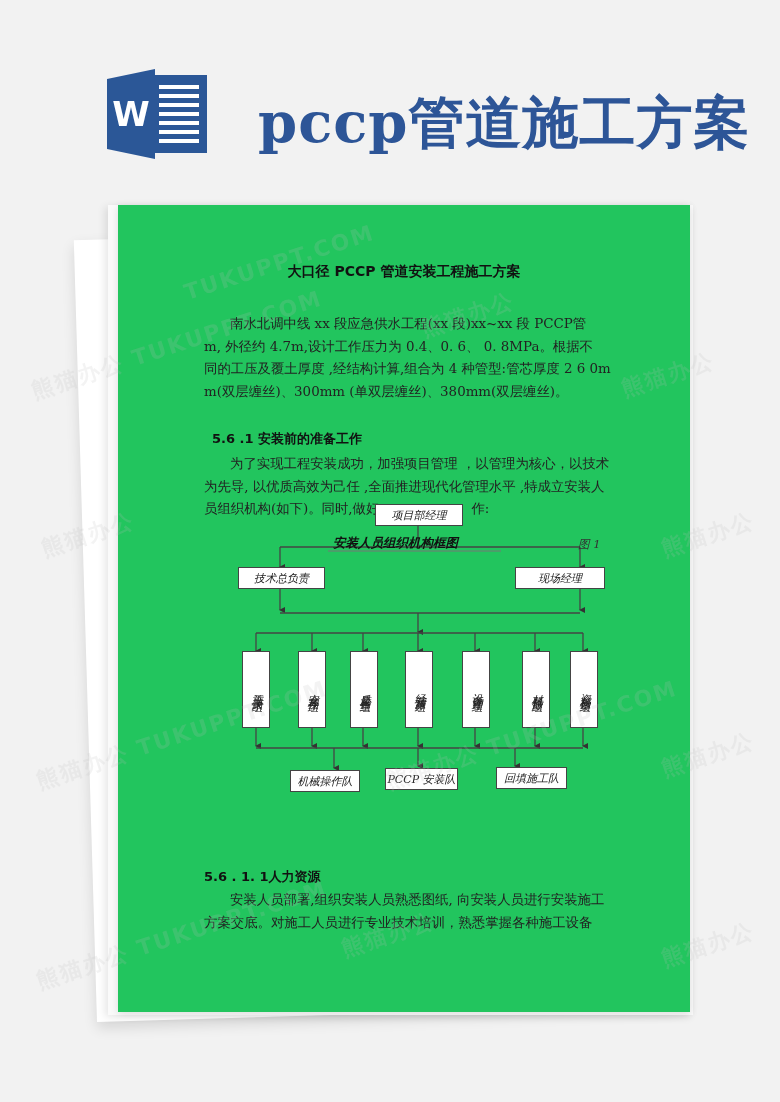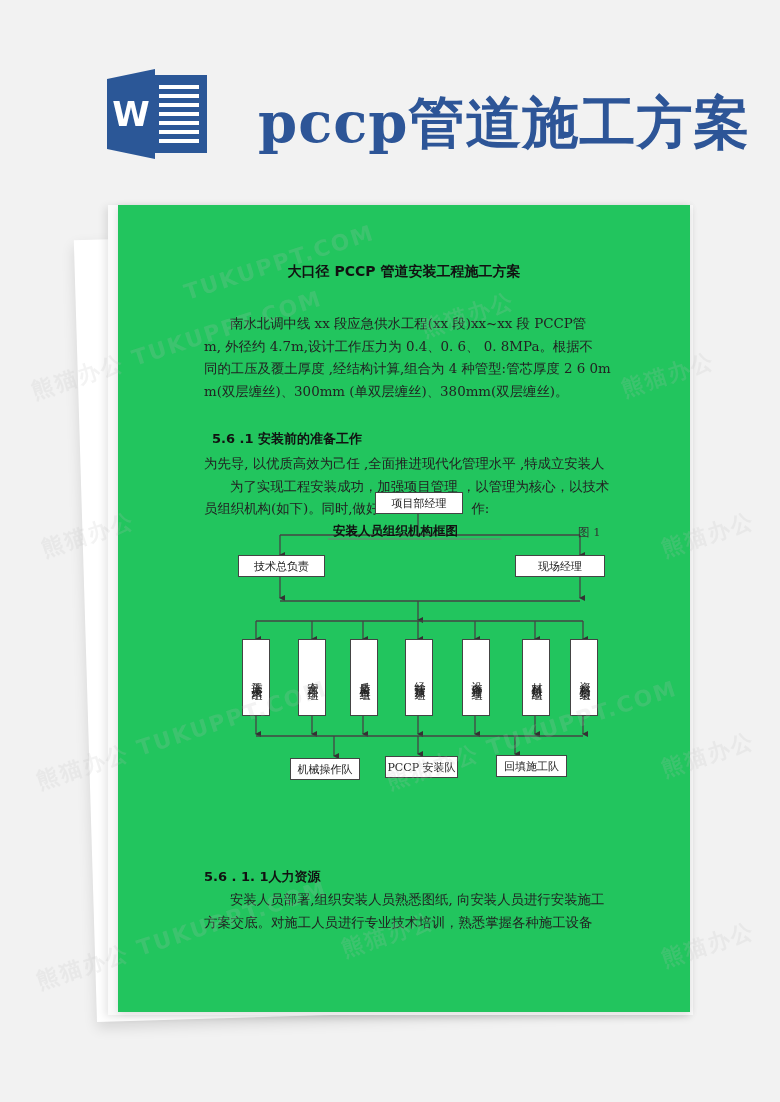--- a/index.html
+++ b/index.html
@@ -54,21 +54,21 @@
     }
     .para .line { display: block; white-space: nowrap; }
     .para .indent { padding-left: 26px; }
     .heading {
       position: absolute; left: 86px;
       font-family: "DejaVu Sans", "Liberation Sans", sans-serif;
       font-size: 13px; font-weight: bold; color: #111;
     }
 
     
-    .chart { position: absolute; left: 0; top: 0; width: 572px; height: 807px; pointer-events: none; }
+    .chart { position: absolute; left: 0; top: 12px; width: 572px; height: 807px; pointer-events: none; font-style: italic; }
     .chart svg { position: absolute; left: 0; top: 0; }
     .box {
       position: absolute; background: #fff; border: 1.5px solid #444;
       font-size: 11px; color: #222; text-align: center; pointer-events: auto;
       display: flex; align-items: center; justify-content: center;
     }
     .box.vert {
       writing-mode: vertical-rl; text-orientation: upright;
       letter-spacing: 2px; font-size: 11px; line-height: 12px;
     }
@@ -123,22 +123,22 @@
   <div class="para" style="top:108px;">
     <span class="line indent">南水北调中线  xx 段应急供水工程(xx 段)xx~xx 段  PCCP管</span>
     <span class="line">m,  外径约  4.7m,设计工作压力为  0.4、0. 6、  0. 8MPa。根据不</span>
     <span class="line">同的工压及覆土厚度  ,经结构计算,组合为  4 种管型:管芯厚度  2 6  0m</span>
     <span class="line">m(双层缠丝)、300mm  (单双层缠丝)、380mm(双层缠丝)。</span>
   </div>
 
   <div class="heading" style="top:225px;margin-left:8px;">5.6 .1 安装前的准备工作</div>
 
   <div class="para" style="top:248px;">
+    <span class="line indent">为了实现工程安装成功，加强项目管理 ，以管理为核心，以技术</span>
     <span class="line">为先导, 以优质高效为己任 ,全面推进现代化管理水平 ,特成立安装人</span>
-    <span class="line indent">为了实现工程安装成功，加强项目管理 ，以管理为核心，以技术</span>
     <span class="line">
       <span>员组织机构(如下)。同时,做好</span><span style="display:inline-block;width:92px;"></span><span>作:</span>
     </span>
   </div>
 
   <div class="chart">
     <svg width="572" height="807" viewBox="0 0 572 807">
       <defs>
         <marker id="arr" markerWidth="6" markerHeight="6" refX="3" refY="5" orient="auto" markerUnits="userSpaceOnUse">
           <path d="M0,0 L6,0 L3,6 z" fill="#333"></path>

